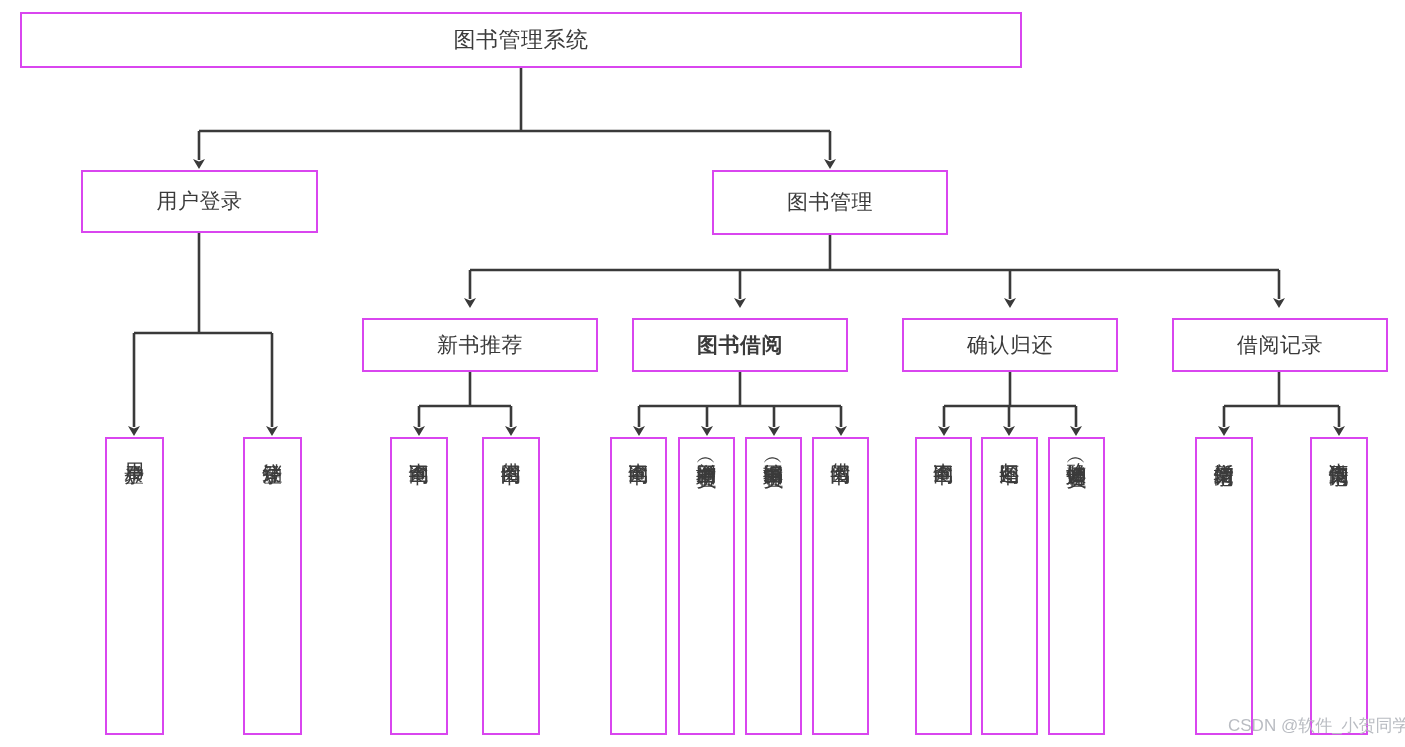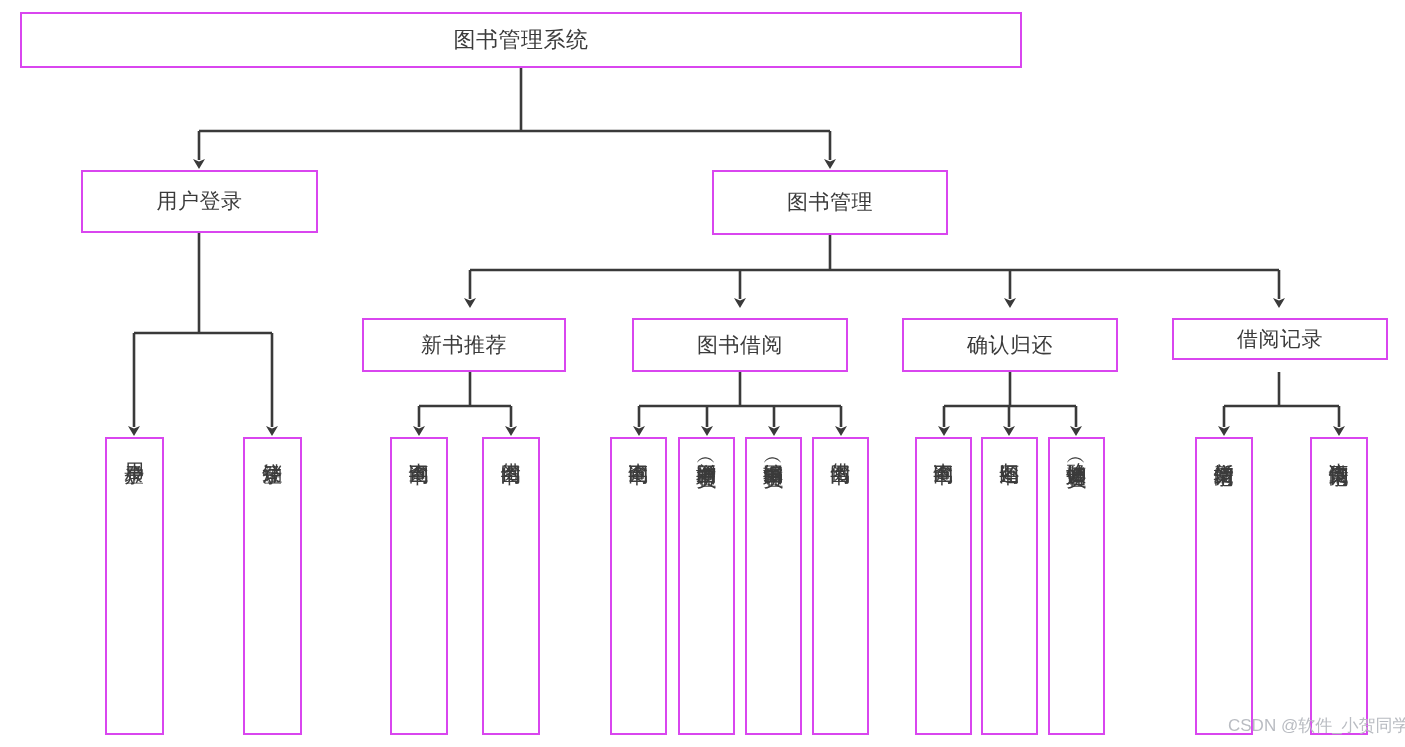--- a/index.html
+++ b/index.html
@@ -127,30 +127,30 @@
     <span class="label">图书管理系统</span>
   </div>
 
   <div class="node" style="left:81px; top:170px; width:237px; height:63px;">
     <span class="label">用户登录</span>
   </div>
   <div class="node" style="left:712px; top:170px; width:236px; height:65px;">
     <span class="label">图书管理</span>
   </div>
 
-  <div class="node" style="left:362px; top:318px; width:204px; height:54px;">
+  <div class="node" style="left:362px; top:318px; width:236px; height:54px;">
     <span class="label">新书推荐</span>
   </div>
-  <div class="node" style="left:632px; top:318px; width:216px; height:54px;">
+  <div class="node" style="left:632px; top:318px; width:216px; height:54px;font-weight:bold;">
     <span class="label">图书借阅</span>
   </div>
   <div class="node" style="left:902px; top:318px; width:216px; height:54px;">
     <span class="label">确认归还</span>
   </div>
-  <div class="node" style="left:1172px; top:318px; width:216px; height:42px;">
+  <div class="node" style="left:1172px; top:318px; width:216px; height:54px;">
     <span class="label">借阅记录</span>
   </div>
 
   <div class="node vertical" style="left:105px; top:437px; width:59px; height:298px;">
     <span class="label">用户登录</span>
   </div>
   <div class="node vertical" style="left:243px; top:437px; width:59px; height:298px;">
     <span class="label">注销登录</span>
   </div>
 

